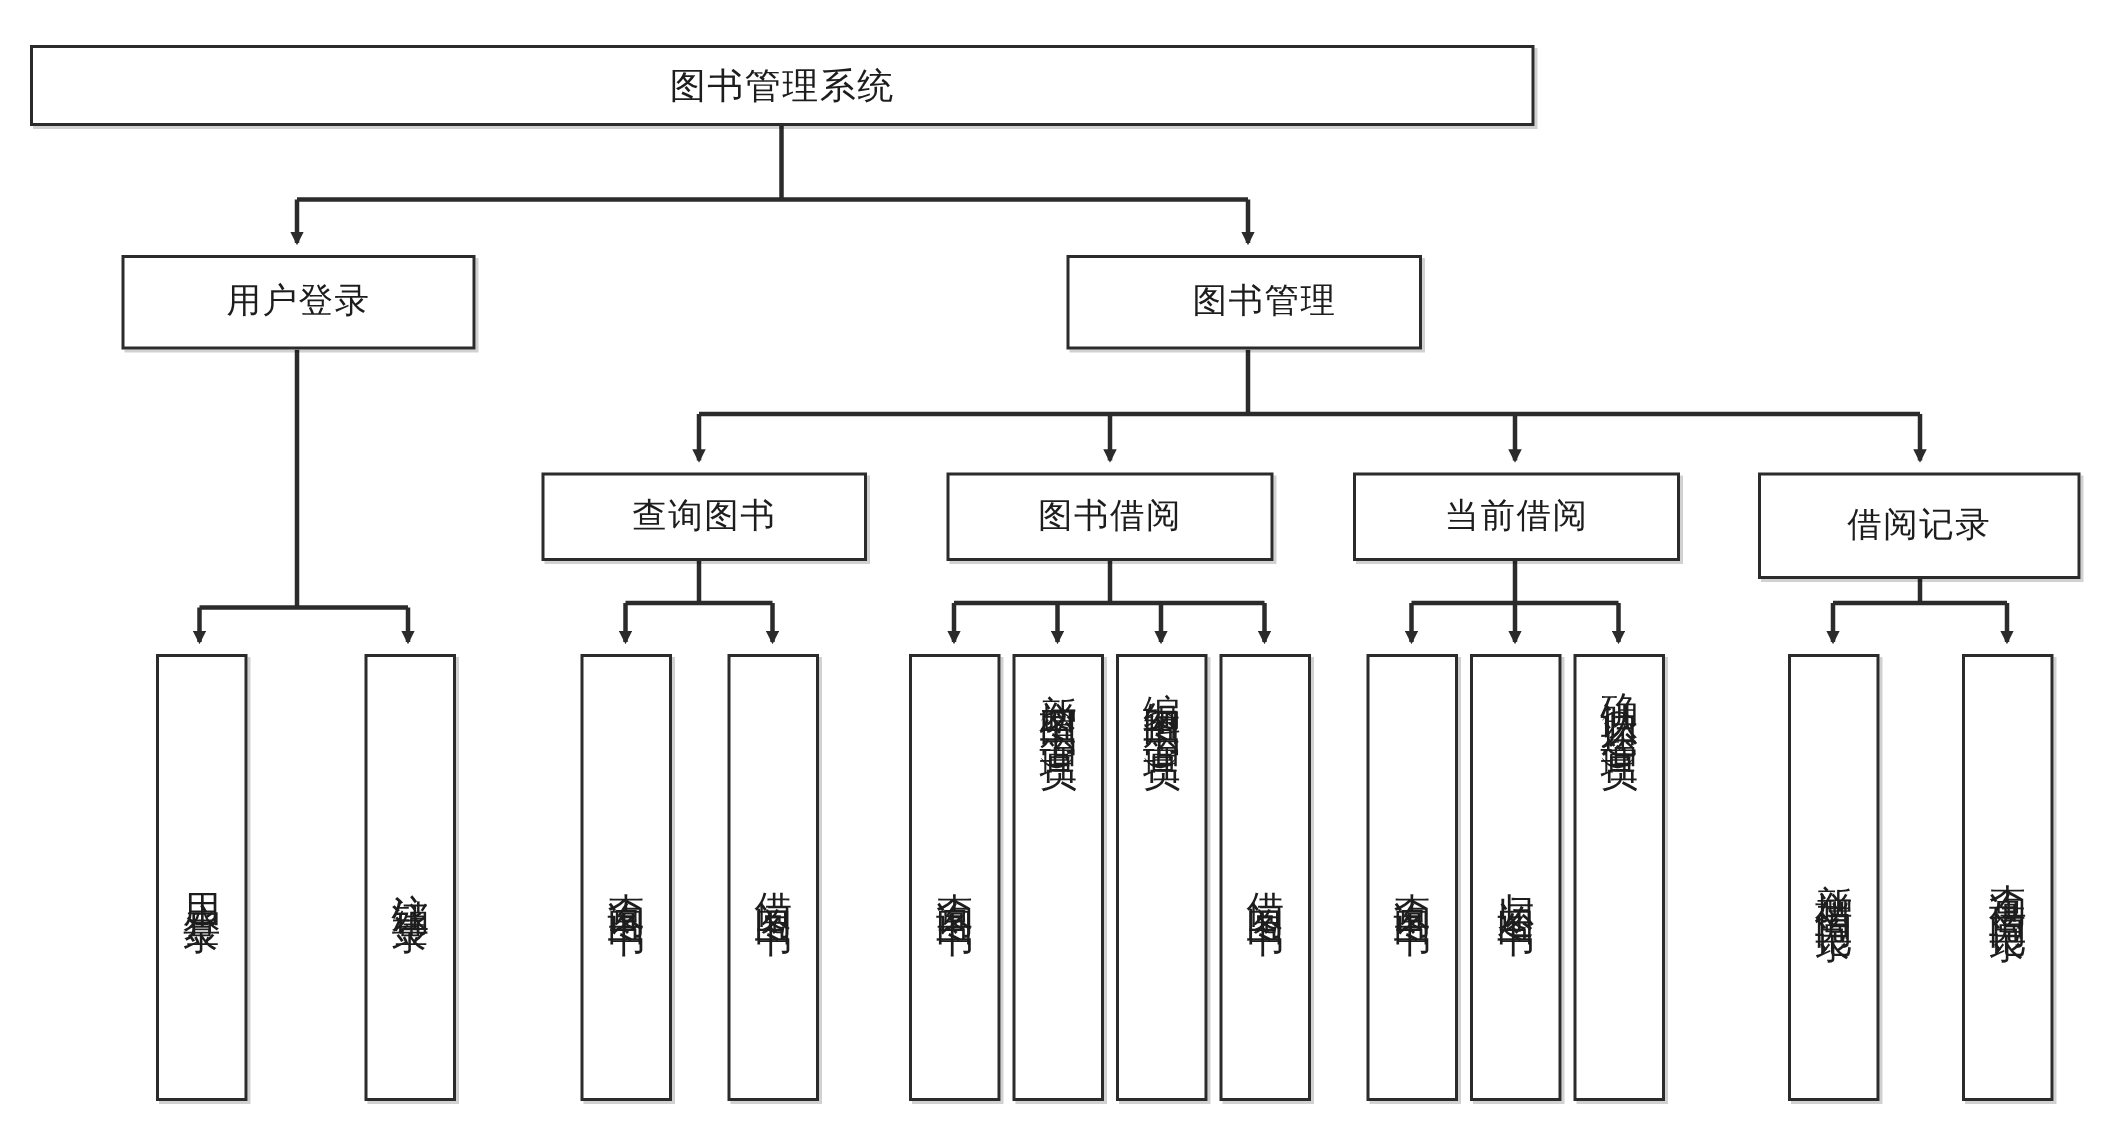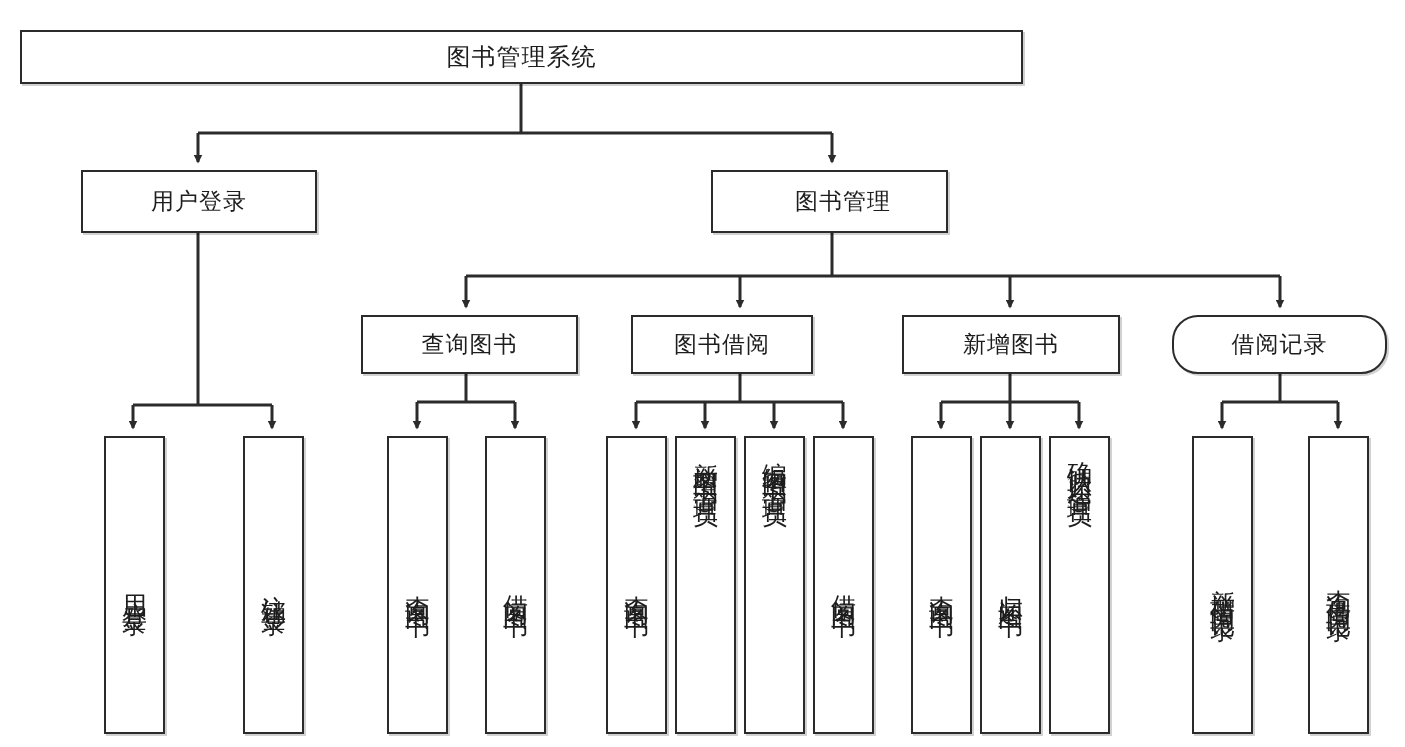--- a/index.html
+++ b/index.html
@@ -137,27 +137,27 @@
   <div class="node h" style="left:81px; top:170px; width:236px; height:63px;">
     <span class="node-label">用户登录</span>
   </div>
   <div class="node h" style="left:711px; top:170px; width:237px; height:63px;padding-left:27px;">
     <span class="node-label">图书管理</span>
   </div>
 
   <div class="node h" style="left:361px; top:315px; width:217px; height:59px;">
     <span class="node-label">查询图书</span>
   </div>
-  <div class="node h" style="left:631px; top:315px; width:182px; height:59px;">
+  <div class="node h" style="left:631px; top:315px; width:218px; height:59px;">
     <span class="node-label">图书借阅</span>
   </div>
   <div class="node h" style="left:902px; top:315px; width:218px; height:59px;">
-    <span class="node-label">新增图书</span>
-  </div>
-  <div class="node h" style="left:1172px; top:315px; width:215px; height:59px;border-radius:26px;">
+    <span class="node-label">当前借阅</span>
+  </div>
+  <div class="node h" style="left:1172px; top:315px; width:215px; height:71px;">
     <span class="node-label">借阅记录</span>
   </div>
 
   <div class="node v" style="left:104px; top:436px; width:61px; height:298px;">
     <span class="node-label">用户登录</span>
   </div>
   <div class="node v" style="left:243px; top:436px; width:61px; height:298px;">
     <span class="node-label">注销登录</span>
   </div>
 

